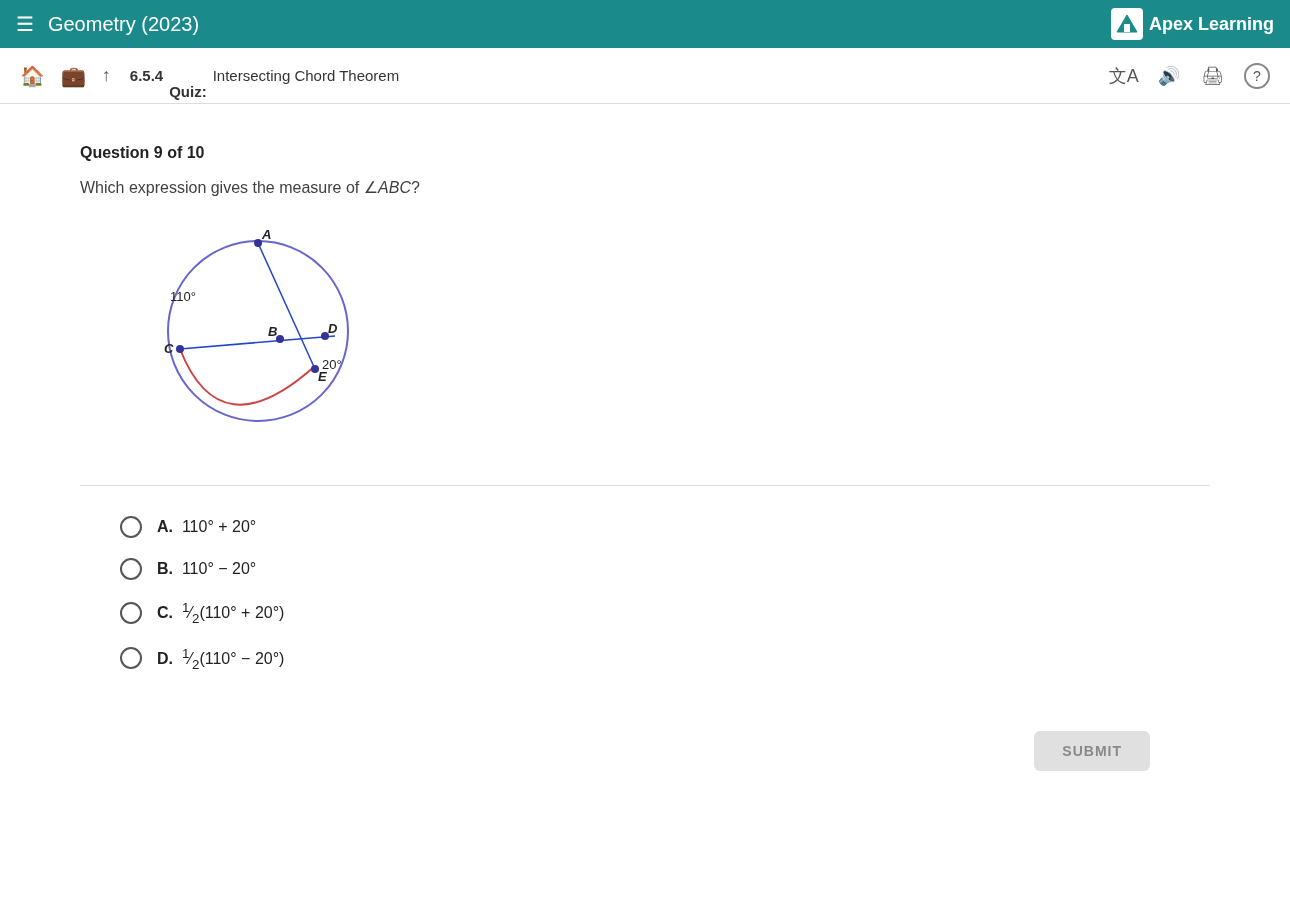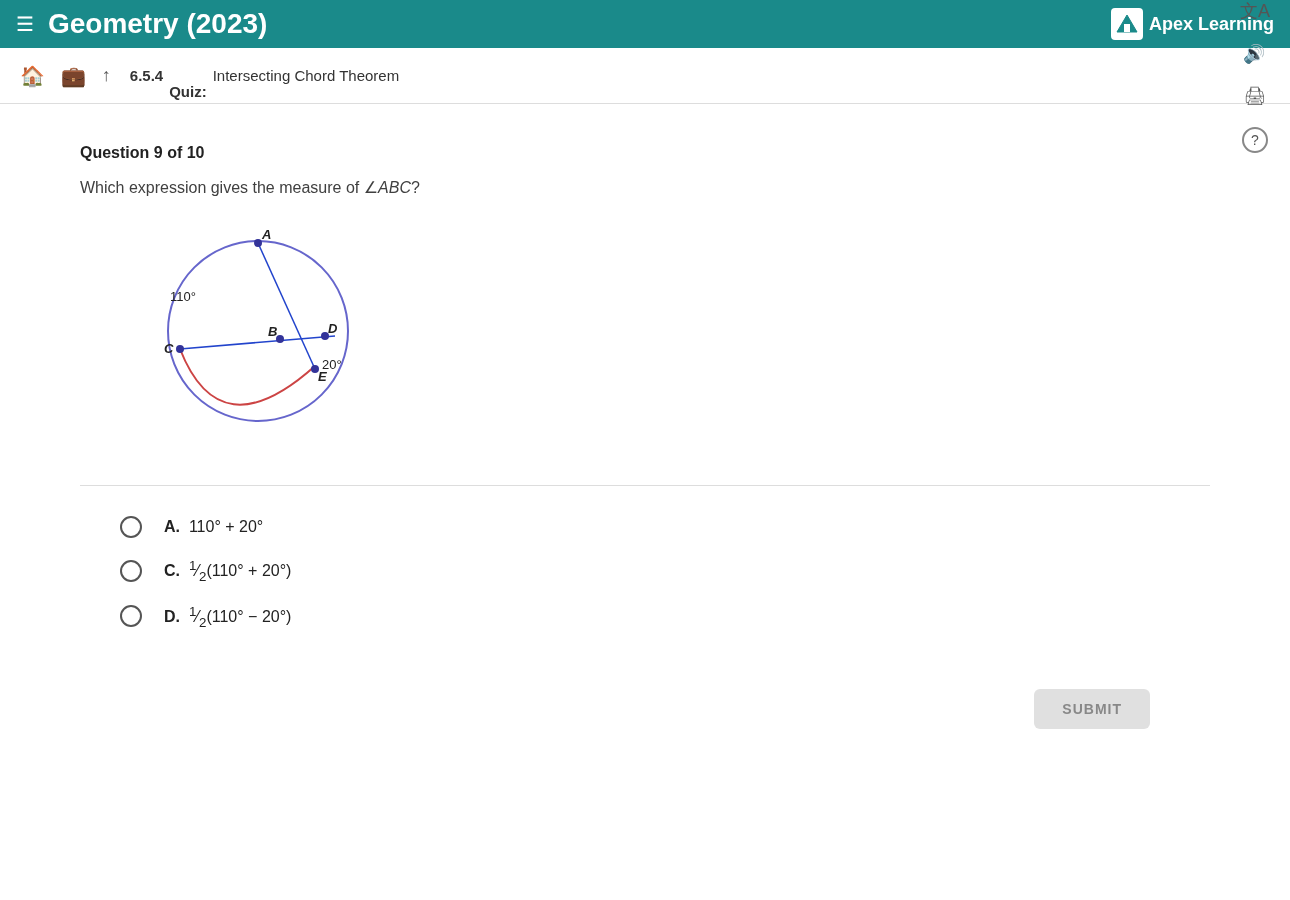--- a/index.html
+++ b/index.html
@@ -18,22 +18,22 @@
     .top-bar-left {
       display: flex;
       align-items: center;
       gap: 14px;
     }
     .hamburger-icon {
       font-size: 20px;
       cursor: pointer;
     }
     .top-bar-title {
-      font-size: 28px;
-      font-weight: bold;
+      font-size: 20px;
+      font-weight: normal;
       color: white;
     }
     .top-bar-right {
       display: flex;
       align-items: center;
       gap: 8px;
     }
     .apex-logo {
       display: flex;
       align-items: center;
@@ -81,21 +81,20 @@
       gap: 6px;
       font-size: 15px;
       color: #333;
     }
     .secondary-bar-right {
       display: flex;
       align-items: center;
       gap: 20px;
       color: #555;
       font-size: 20px;
-      flex-direction: column;
     }
 
     
     .main-content {
       padding: 40px 80px;
       background: #fff;
     }
 
     .question-label {
       font-size: 16px;
@@ -128,21 +127,21 @@
     .answer-choices {
       display: flex;
       flex-direction: column;
       gap: 20px;
       margin-left: 40px;
     }
 
     .answer-choice {
       display: flex;
       align-items: center;
-      gap: 22px;
+      gap: 15px;
       cursor: pointer;
     }
 
     .radio-circle {
       width: 22px;
       height: 22px;
       border-radius: 50%;
       border: 2px solid #555;
       flex-shrink: 0;
       display: flex;
@@ -266,20 +265,24 @@
 
   <hr class="divider">
 
   <div class="answer-choices">
 
     <div class="answer-choice">
       <div class="radio-circle"></div>
       <span class="answer-text"><strong>A.</strong>&nbsp; 110° + 20°</span>
     </div>
 
+    <div class="answer-choice">
+      <div class="radio-circle"></div>
+      <span class="answer-text"><strong>B.</strong>&nbsp; 110° − 20°</span>
+    </div>
 
     <div class="answer-choice">
       <div class="radio-circle"></div>
       <span class="answer-text"><strong>C.</strong>&nbsp; <sup>1</sup>⁄<sub>2</sub>(110° + 20°)</span>
     </div>
 
     <div class="answer-choice">
       <div class="radio-circle"></div>
       <span class="answer-text"><strong>D.</strong>&nbsp; <sup>1</sup>⁄<sub>2</sub>(110° − 20°)</span>
     </div>

